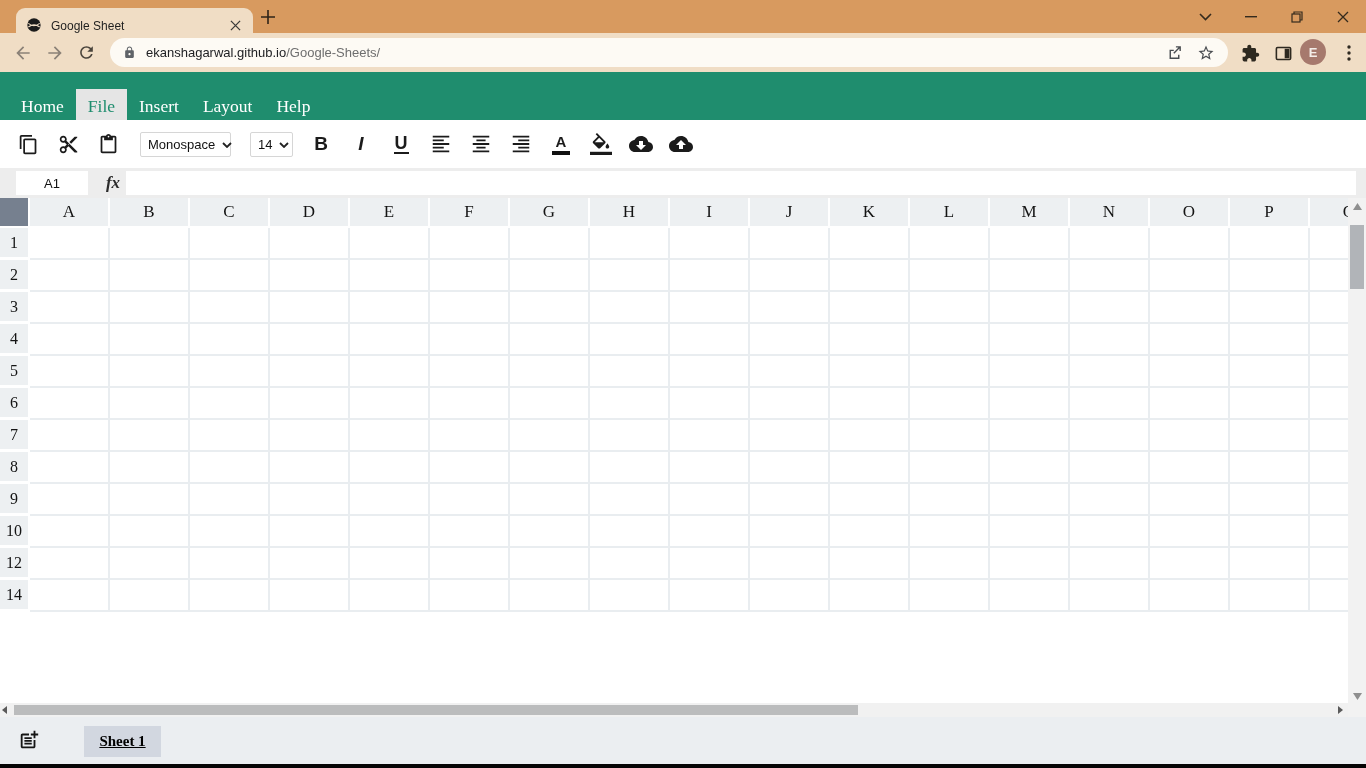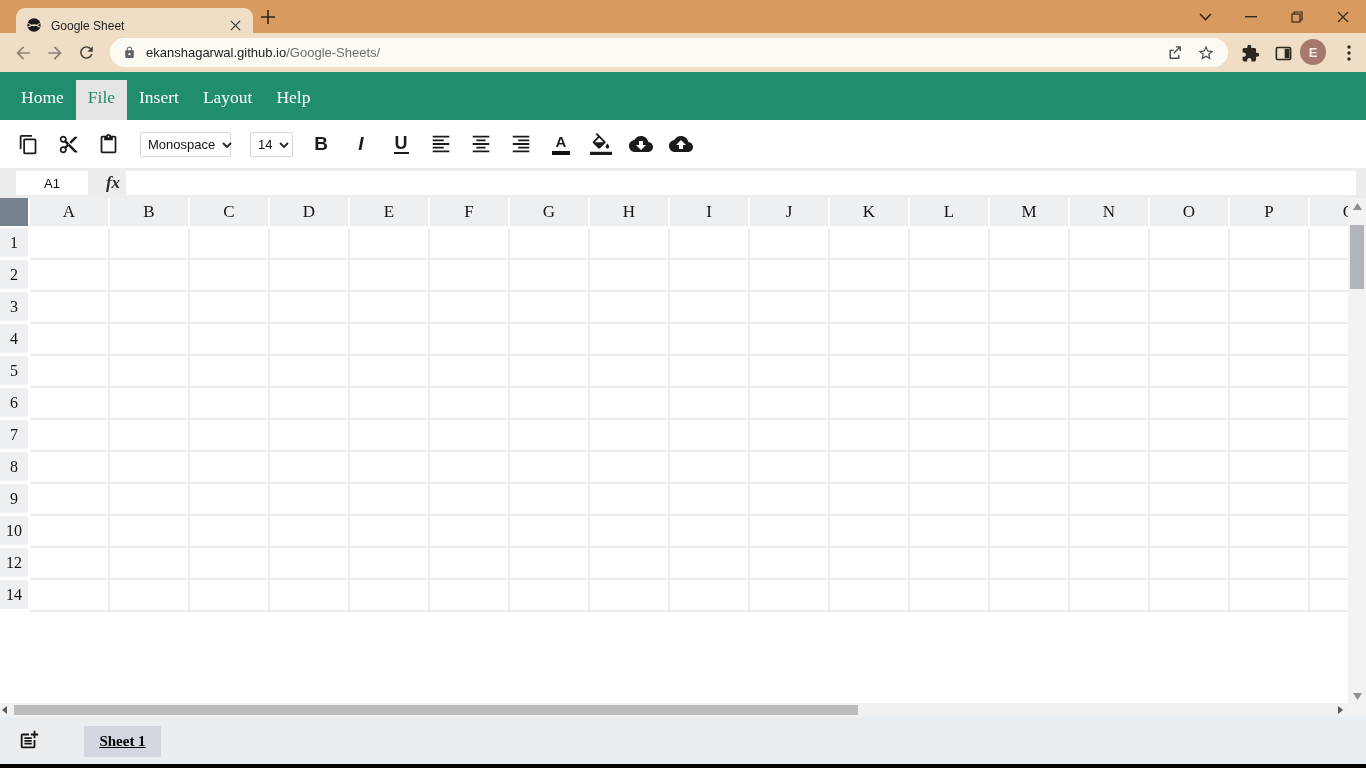--- a/index.html
+++ b/index.html
@@ -30,21 +30,21 @@
   .url-domain { color:#202124; } .url-path { color:#6e6e6e; }
   .pill-icon { width:24px; height:24px; display:flex; align-items:center; justify-content:center; color:#494c50; margin-left:8px; }
   .ext-icon { position:absolute; top:8px; width:24px; height:24px; display:flex; align-items:center; justify-content:center; color:#2e2920; }
   .avatar { position:absolute; left:1300px; top:6px; width:26px; height:26px; border-radius:50%;
             background:#a6796d; color:#f4ede8; font-size:13px; font-weight:bold;
             display:flex; align-items:center; justify-content:center; }
 
   
   .menubar { height:48px; background:#1f8d6e; display:flex; align-items:flex-end; padding-left:9px; }
   .menu-item { font-family:"Liberation Serif","DejaVu Serif",serif; font-size:17.5px; color:#fff;
-               padding:7px 12px 12px; cursor:default; }
+               padding:7px 12px 3px; cursor:default; }
   .menu-item.active { background:#e5e5e5; color:#1f8d6e; }
 
   
   .app-toolbar { position:relative; height:48px; background:#fff;padding-left:8px; }
   .icon-btn { position:absolute; top:11px; width:26px; height:26px; display:flex;
               align-items:center; justify-content:center; color:#1b1b1b; }
   .txt-icon { font-size:19px; font-weight:bold; color:#1b1b1b; }
   .underline-u { font-size:18px; font-weight:600; border-bottom:2px solid #1b1b1b; line-height:1.05; padding:0 1px; }
   .color-a { display:flex; flex-direction:column; align-items:center; }
   .color-a .a-letter { font-size:15px; font-weight:bold; line-height:1; }

